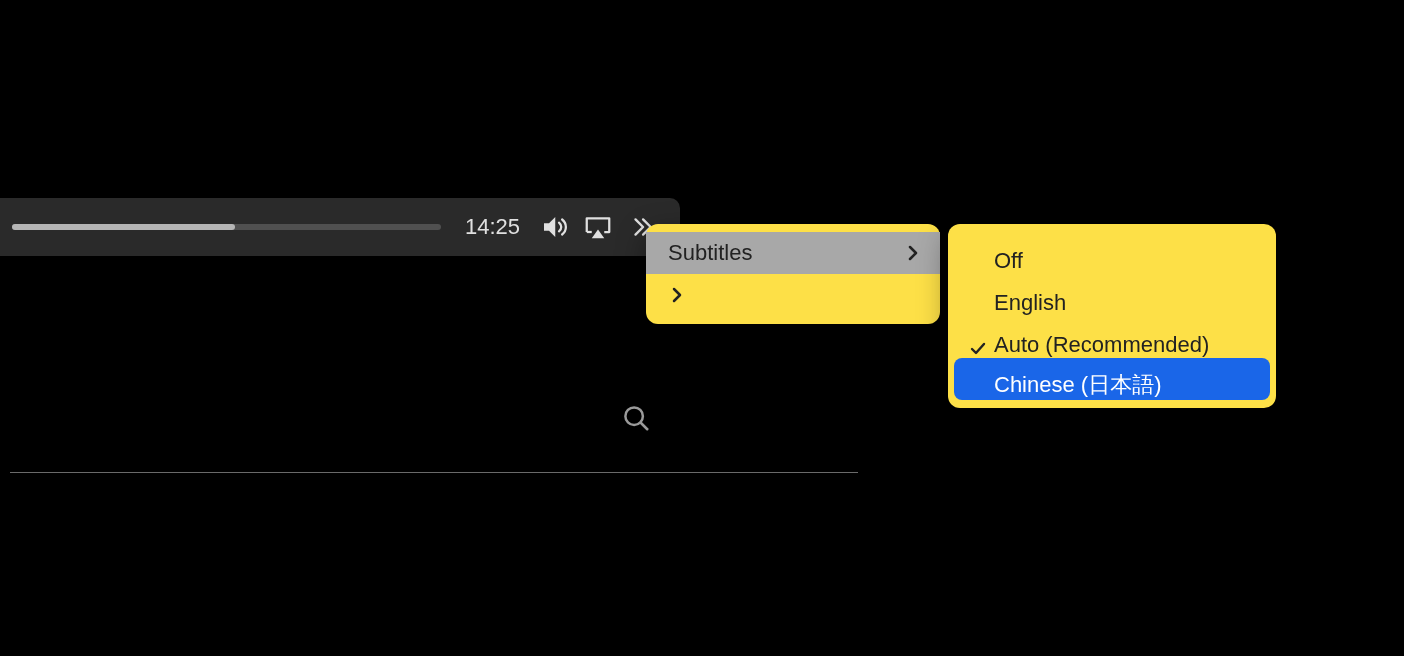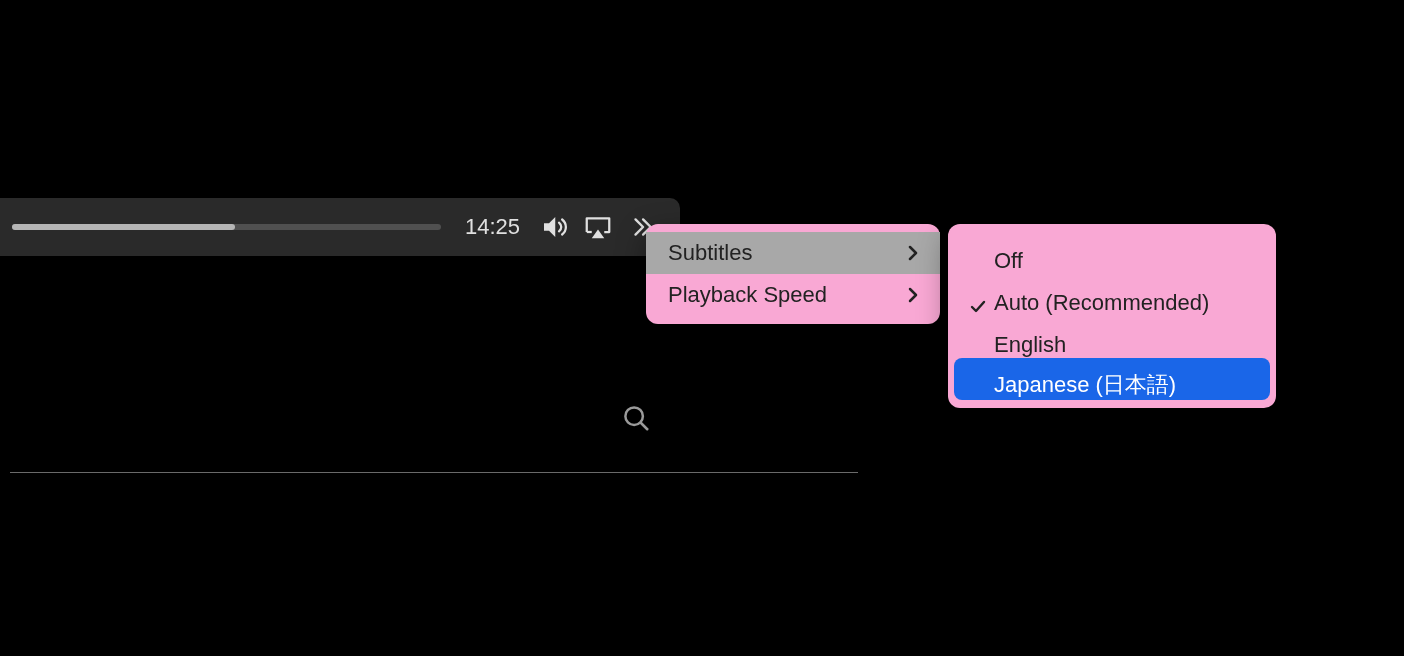--- a/index.html
+++ b/index.html
@@ -65,21 +65,21 @@
       height: 44px;
       display: flex;
       align-items: center;
       justify-content: center;
       color: #e0e0e0;
     }
 
     
     .menu {
       position: absolute;
-      background: #f9a8d4;
+      background: #fde047;
       border-radius: 12px;
       padding: 8px 0;
       box-shadow: 0 10px 30px rgba(0,0,0,0.4);
     }
     .menu-primary {
       top: 224px;
       left: 646px;
       width: 294px;
     }
     .menu-item {
@@ -198,49 +198,48 @@
 <div class="menu menu-primary">
   <div class="menu-item selected">
     <span class="label">Subtitles</span>
     <span class="chev">
       <svg width="12" height="16" viewBox="0 0 10 16" fill="none" stroke="#222" stroke-width="2.5" stroke-linecap="round" stroke-linejoin="round">
         <polyline points="2,2 8,8 2,14"></polyline>
       </svg>
     </span>
   </div>
   <div class="menu-item">
-    <span class="label">Playback Speed</span>
     <span class="chev">
       <svg width="12" height="16" viewBox="0 0 10 16" fill="none" stroke="#222" stroke-width="2.5" stroke-linecap="round" stroke-linejoin="round">
         <polyline points="2,2 8,8 2,14"></polyline>
       </svg>
     </span>
   </div>
 </div>
 
 <div class="menu menu-secondary">
   <div class="sub-item">
     <span class="check"></span>
     <span class="label">Off</span>
+  </div>
+  <div class="sub-item">
+    <span class="check"></span>
+    <span class="label">English</span>
   </div>
   <div class="sub-item">
     <span class="check">
       <svg width="18" height="18" viewBox="0 0 18 18" fill="none" stroke="#222" stroke-width="2.4" stroke-linecap="round" stroke-linejoin="round">
         <polyline points="3,9 7,13 15,4"></polyline>
       </svg>
     </span>
     <span class="label">Auto (Recommended)</span>
   </div>
-  <div class="sub-item">
-    <span class="check"></span>
-    <span class="label">English</span>
-  </div>
   <div class="sub-item highlight">
     <span class="check"></span>
-    <span class="label">Japanese (日本語)</span>
+    <span class="label">Chinese (日本語)</span>
   </div>
 </div>
 
 <div class="search-icon-wrap">
   <svg width="30" height="30" viewBox="0 0 24 24" fill="none" stroke="currentColor" stroke-width="2" stroke-linecap="round">
     <circle cx="10.5" cy="10.5" r="7"></circle>
     <line x1="16" y1="16" x2="21" y2="21"></line>
   </svg>
 </div>
 

